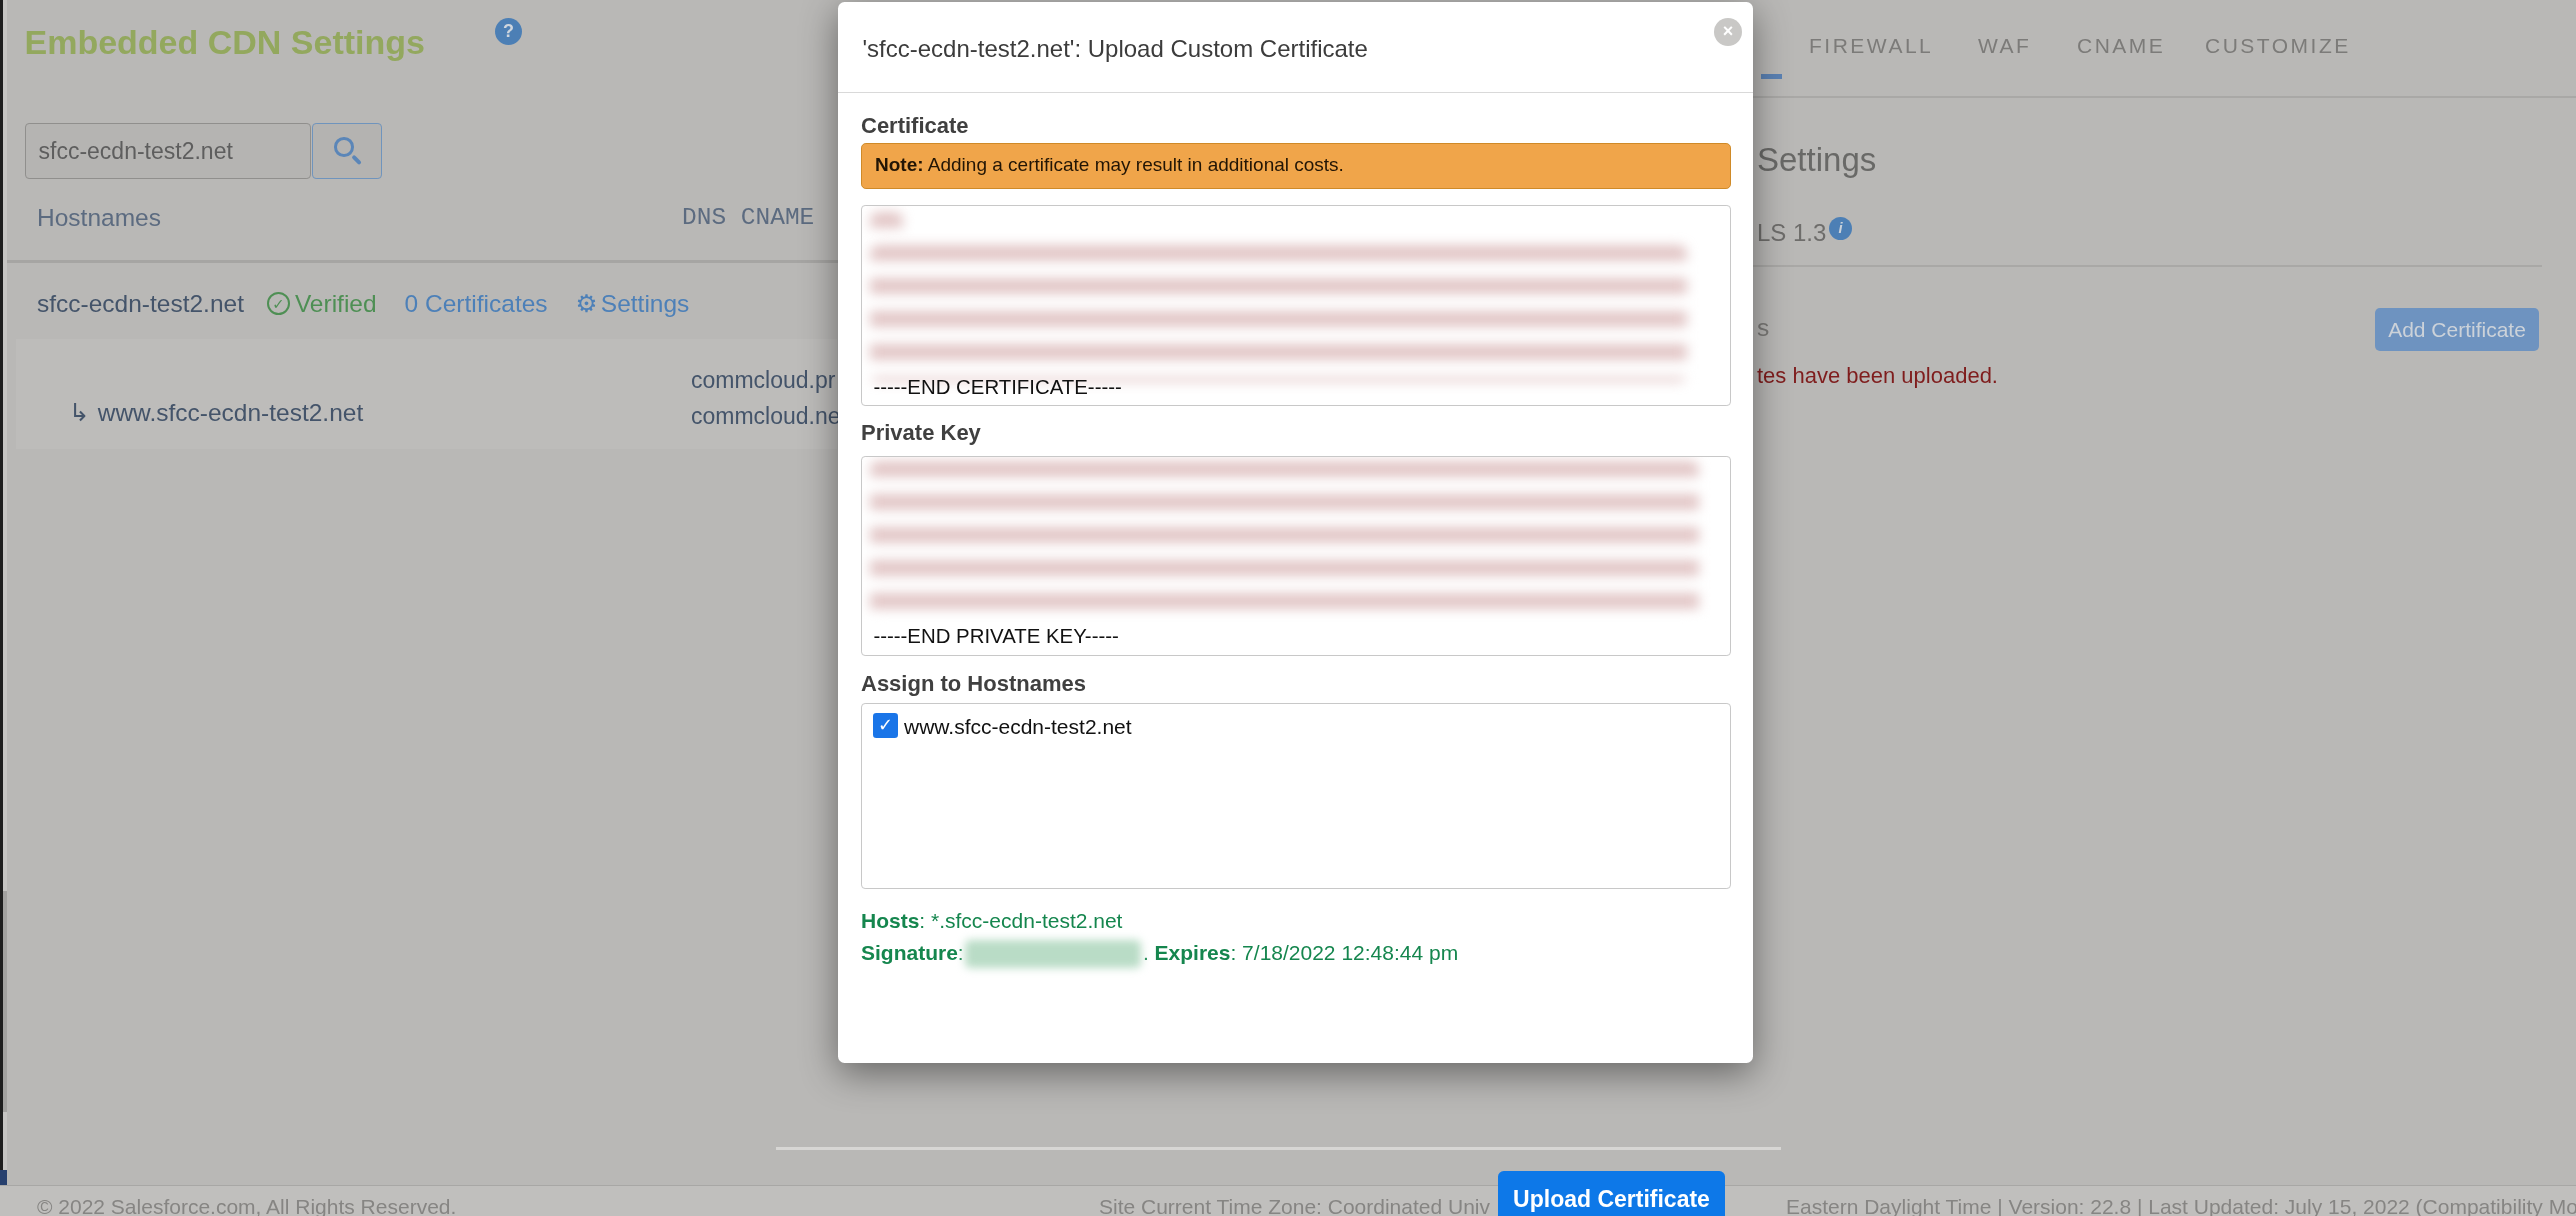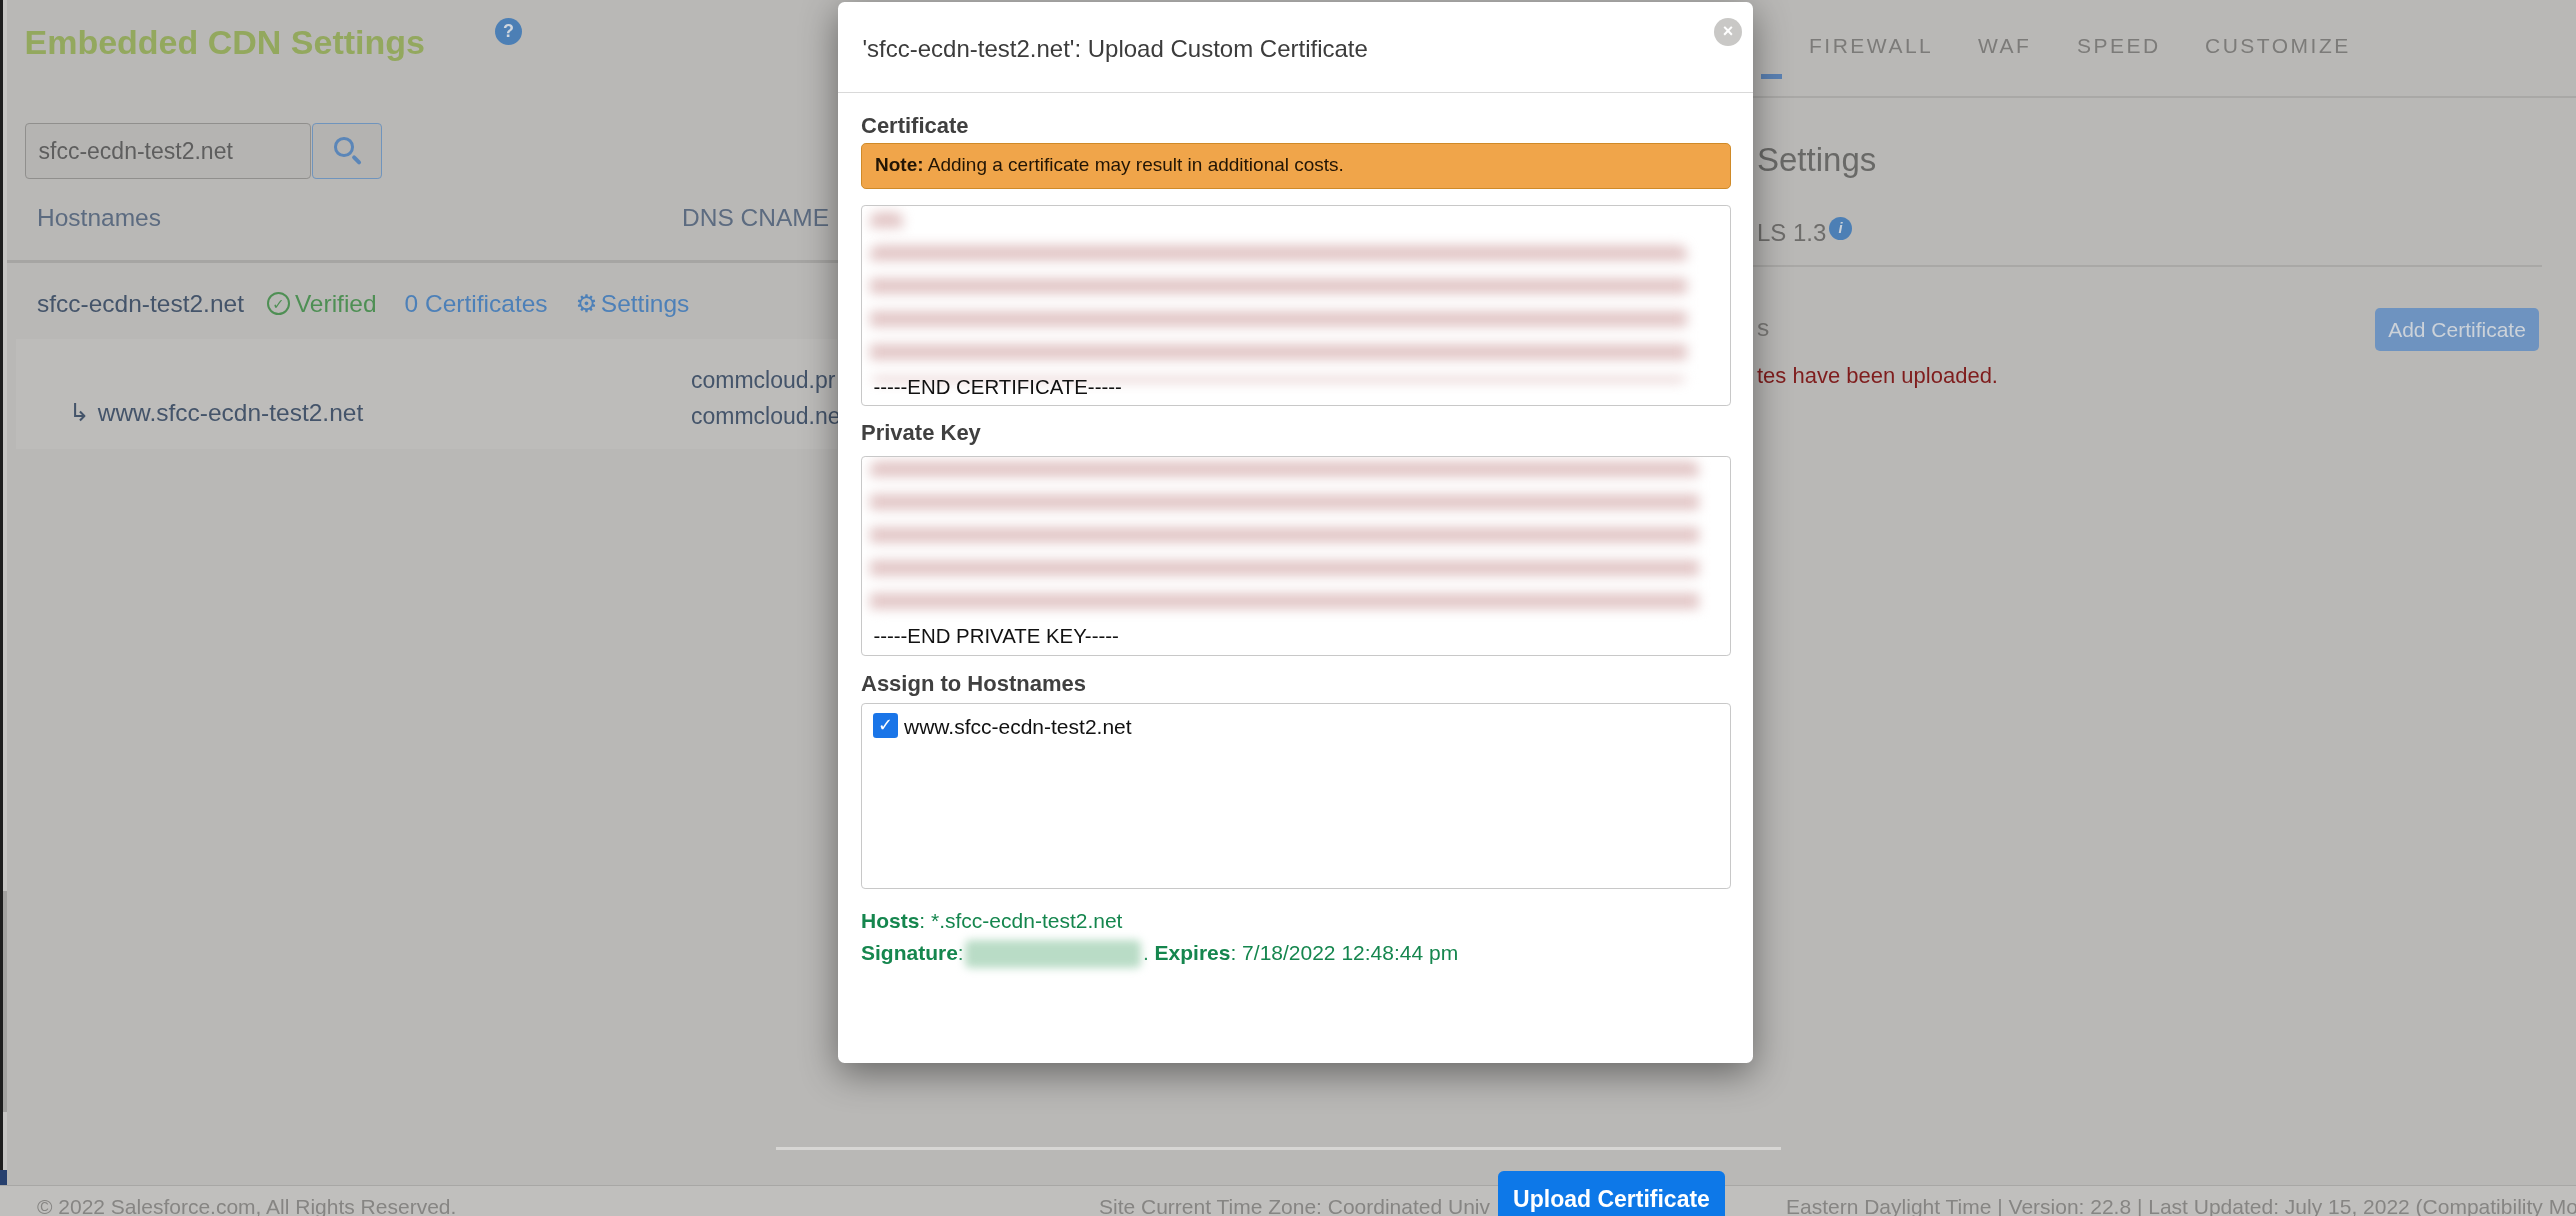--- a/index.html
+++ b/index.html
@@ -125,40 +125,40 @@
   <div class="abs page-title">Embedded CDN Settings</div>
   <div class="abs help-icon">?</div>
 
   <input class="abs search-input" type="text" value="sfcc-ecdn-test2.net" style="">
   <button class="abs search-btn">
     <span class="abs mag-circle"></span>
     <span class="abs mag-handle"></span>
   </button>
 
   <div class="abs col-head" style="left:37px;top:204px;">Hostnames</div>
-  <div class="abs col-head" style="left:682px;top:204px;">DNS CNAME</div>
+  <div class="abs col-head" style="left:682px;top:204px;font-family:Liberation Mono, monospace;">DNS CNAME</div>
   <div class="abs table-divider"></div>
 
   <div class="abs zone-row">
     <span>sfcc-ecdn-test2.net</span><span class="verified-icon">✓</span><span class="green-text">Verified</span><span class="gap28"></span><span class="blue-link">0 Certificates</span><span class="gear-glyph">⚙</span><span class="blue-link">Settings</span>
   </div>
 
   <div class="abs sub-row-bg"></div>
   <div class="abs sub-host">
     <span class="arrow-glyph">↳</span><span>www.sfcc-ecdn-test2.net</span>
   </div>
   <div class="abs cname-cell">
     <div>commcloud.pr</div>
     <div>commcloud.net</div>
   </div>
 
   <div class="abs tab-bar">
     <span class="tab-item" style="left:1809px;">FIREWALL</span>
     <span class="tab-item" style="left:1978px;">WAF</span>
-    <span class="tab-item" style="left:2077px;">SPEED</span>
+    <span class="tab-item" style="left:2077px;">CNAME</span>
     <span class="tab-item" style="left:2205px;">CUSTOMIZE</span>
   </div>
   <div class="abs active-underline"></div>
   <div class="abs tabs-divider"></div>
 
   <div class="abs settings-heading">Settings</div>
   <div class="abs tls-text">LS 1.3</div>
   <div class="abs info-icon">i</div>
   <div class="abs right-divider2"></div>
 

